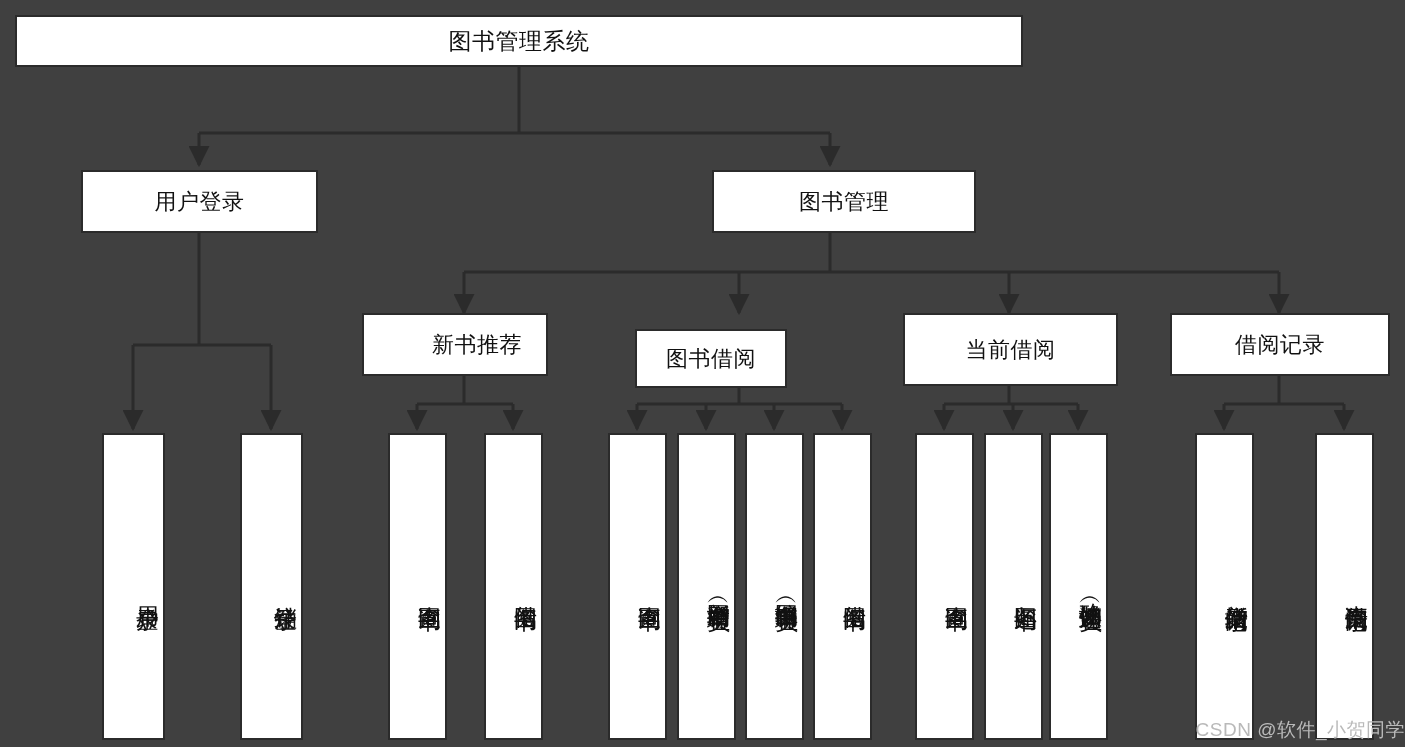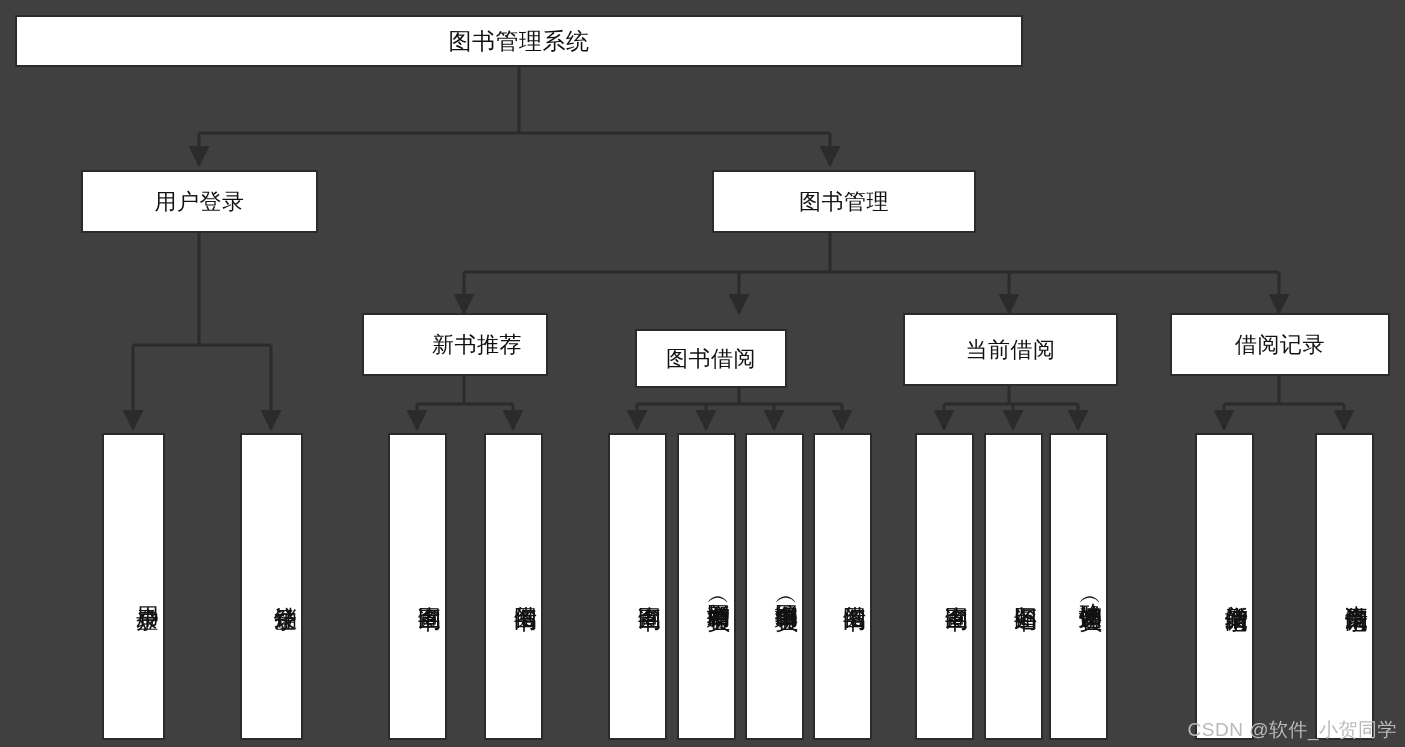--- a/index.html
+++ b/index.html
@@ -55,21 +55,21 @@
     padding-top: 6px;
     text-align: center;
   }
   .node-v-label {
     writing-mode: vertical-rl;
     text-orientation: upright;
     display: block;
   }
   .watermark {
     position: absolute;
-    right: 8px;
+    right: 0;
     bottom: 4px;
     font-size: 19px;
     color: #b9b9b9;
     white-space: nowrap;
     letter-spacing: 0.5px;
     margin-left: 20px;
   }
 </style>
 </head>
 <body>

